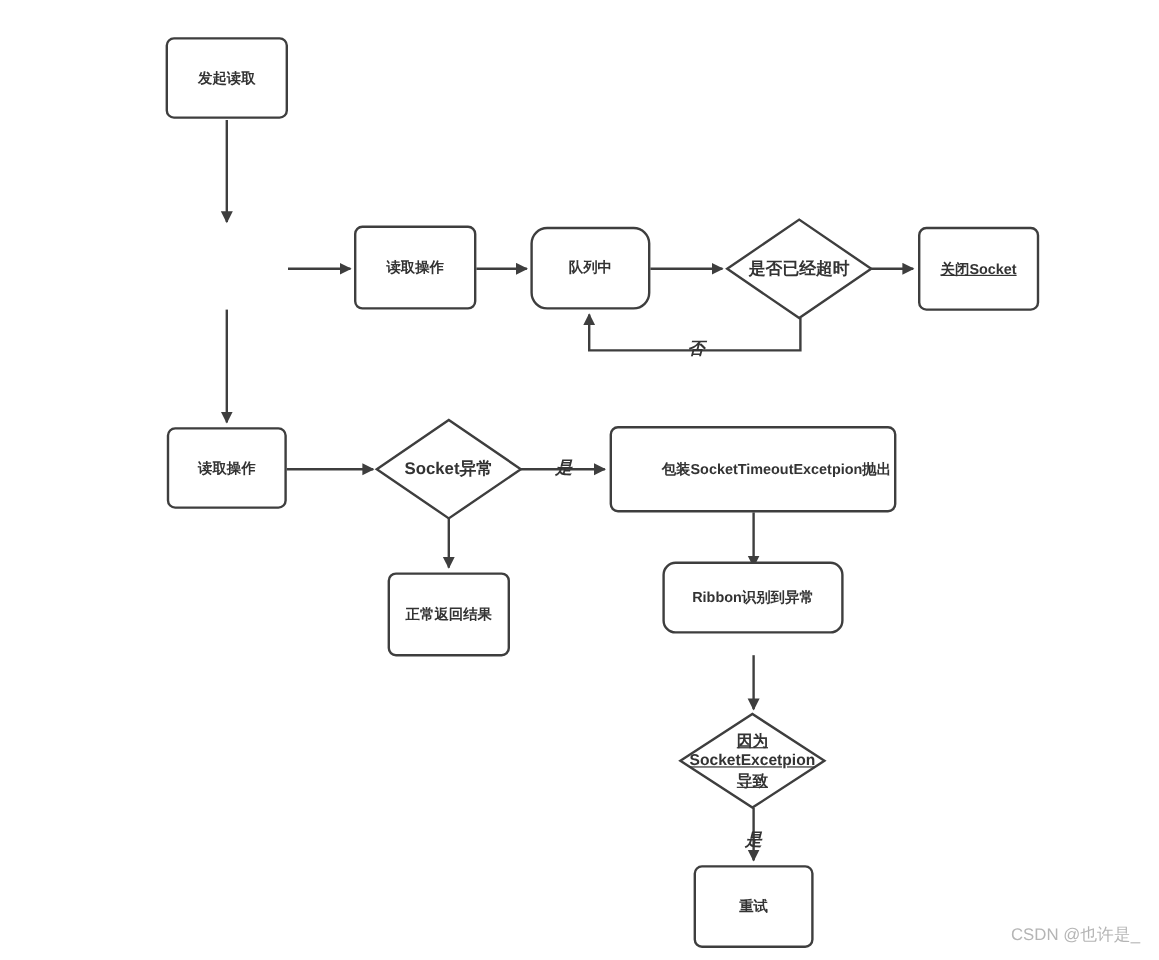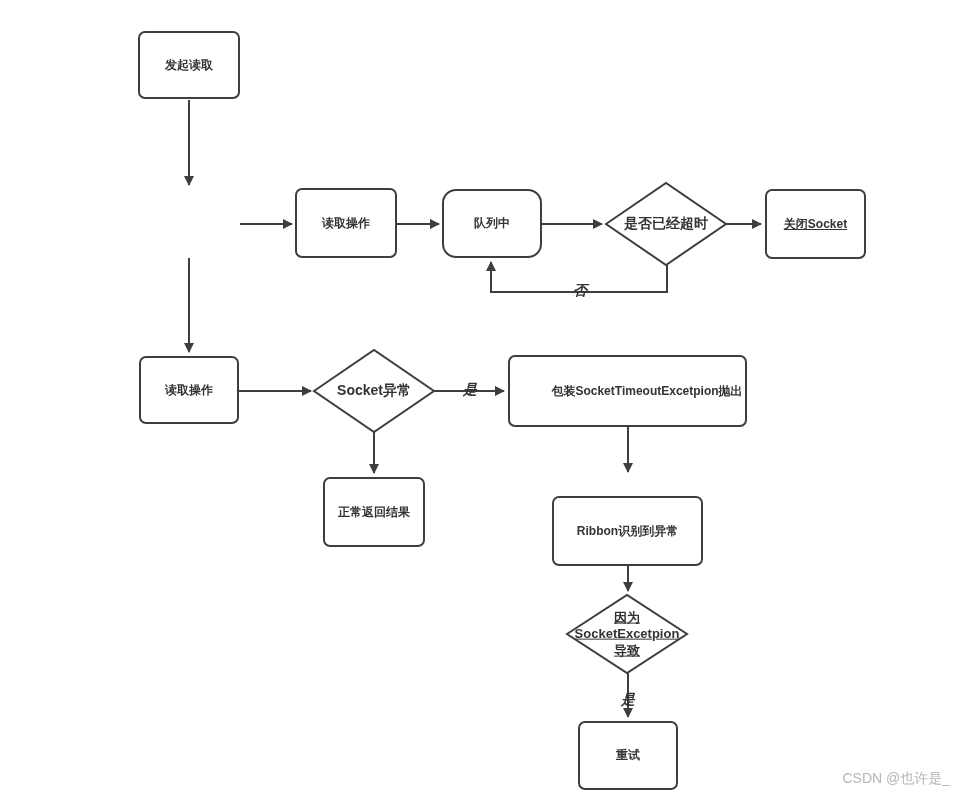--- a/index.html
+++ b/index.html
@@ -44,21 +44,21 @@
   }
   
   .n-start-read{left:138px;top:31px;width:102px;height:68px;}
   .n-start-watchdog{left:137px;top:188px;width:103px;height:70px;}
   .n-async-process{left:295px;top:188px;width:102px;height:70px;}
   .n-in-queue{left:442px;top:189px;width:100px;height:69px;border-radius:14px;}
   .n-close-socket{left:765px;top:189px;width:101px;height:70px;text-decoration:underline;}
   .n-read-operation{left:139px;top:356px;width:100px;height:68px;}
   .n-wrap-exception{left:508px;top:355px;width:239px;height:72px;white-space:nowrap;padding-left:41px;}
   .n-normal-return{left:323px;top:477px;width:102px;height:70px;}
-  .n-ribbon-detect{left:552px;top:496px;width:151px;height:70px;}
+  .n-ribbon-detect{left:552px;top:468px;width:151px;height:60px;border-radius:11px;}
   .n-retry{left:578px;top:721px;width:100px;height:69px;}
   .l-timeout{left:666px;top:224px;}
   .l-socket-exc{left:374px;top:391px;}
   .l-cause{left:627px;top:634px;}
   .el-no{left:580px;top:291px;}
   .el-yes1{left:470px;top:390px;}
   .el-yes2{left:628px;top:700px;}
 </style>
 </head>
 <body>

